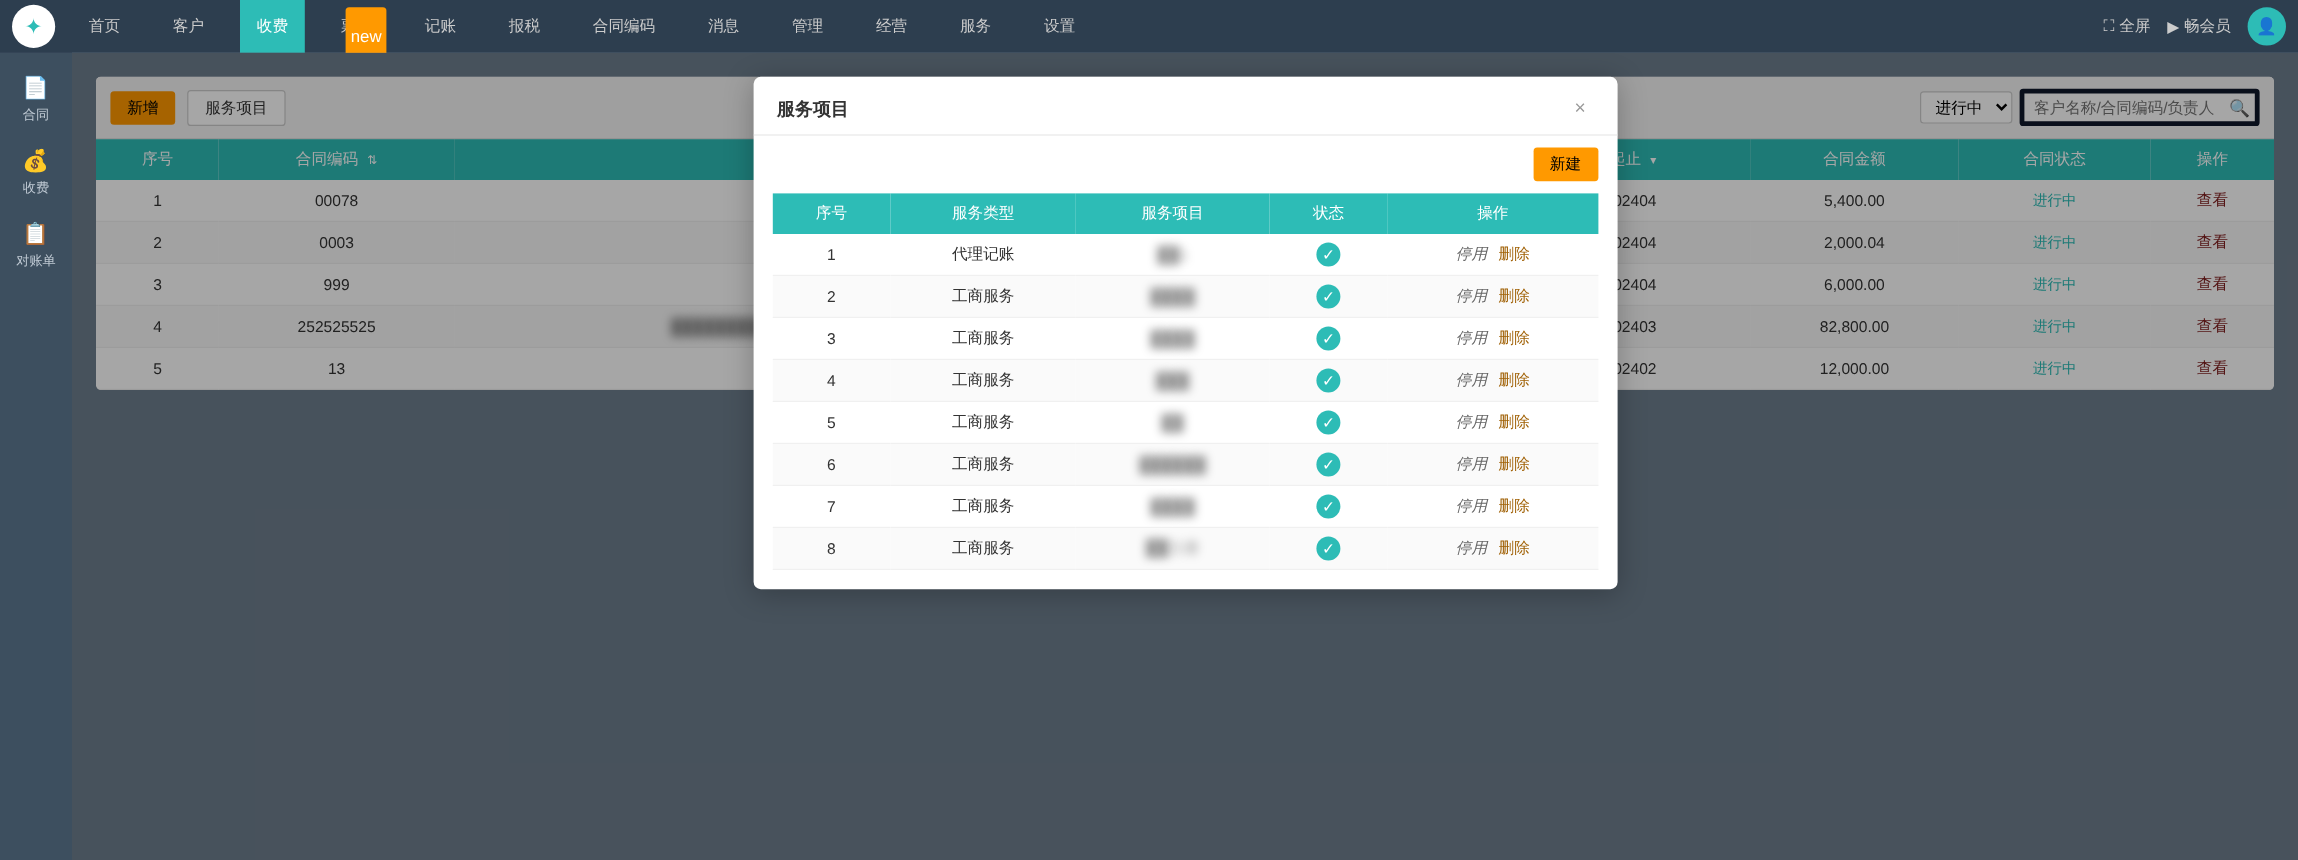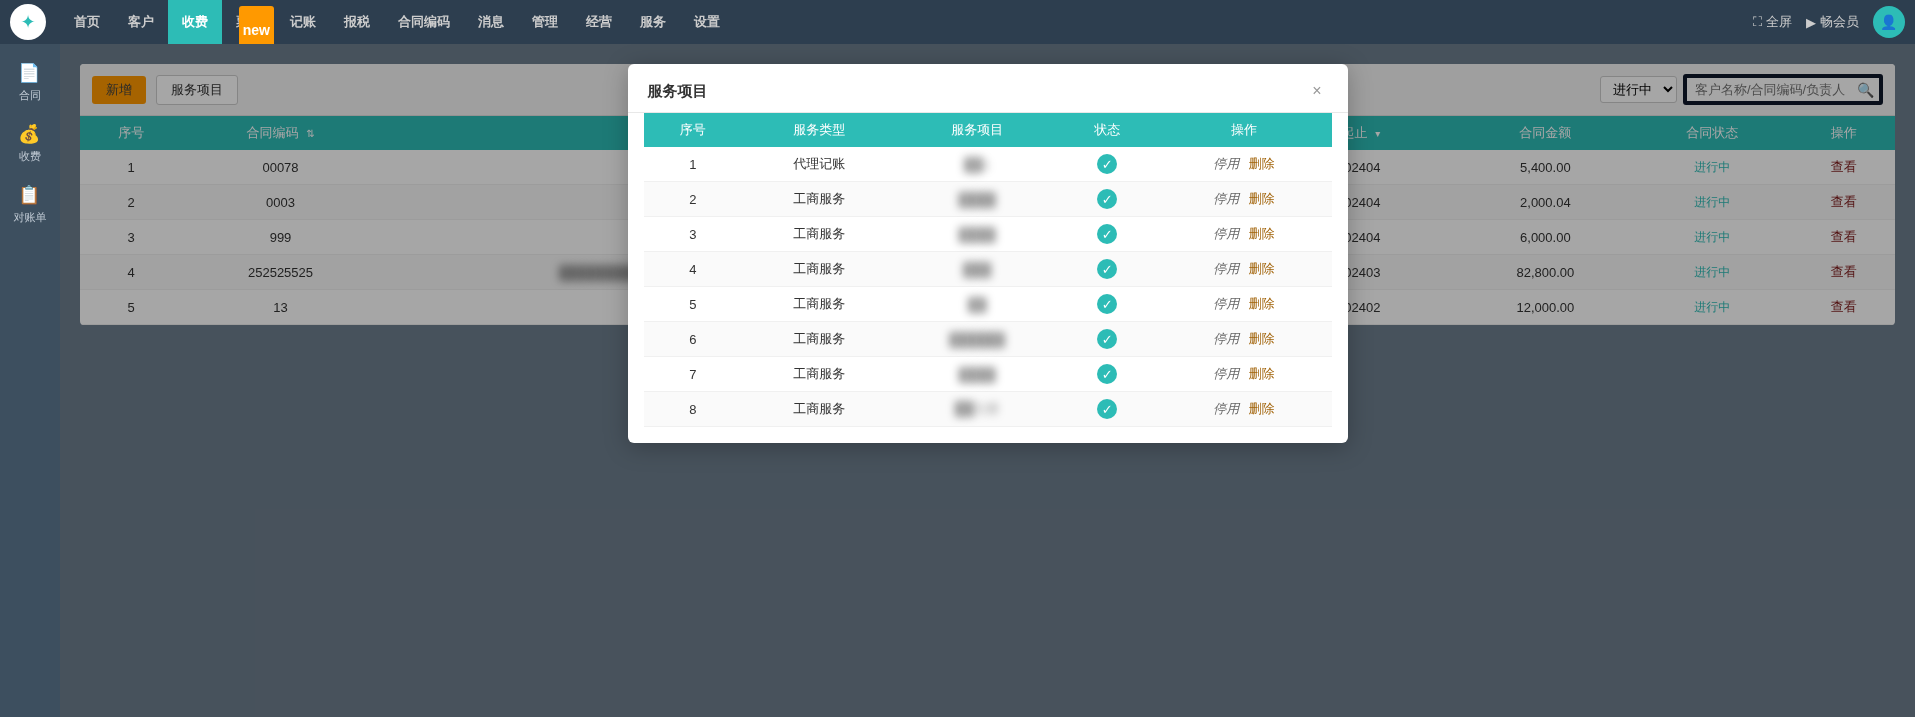--- a/index.html
+++ b/index.html
@@ -17,23 +17,22 @@
     .top-nav .logo {
       width: 36px; height: 36px;
       background: #fff;
       border-radius: 50%;
       display: flex; align-items: center; justify-content: center;
       margin-right: 14px;
       font-size: 18px; color: #2dbcb6;
       flex-shrink: 0;
     }
     .top-nav .nav-items {
-      display: flex; align-items: flex-start; gap: 0;
+      display: flex; align-items: flex-start; gap: 16px;
       flex: 1;
-      font-weight: bold;
     }
     .top-nav .nav-item {
       color: #ccc;
       padding: 0 14px;
       height: 44px;
       display: flex; align-items: center;
       cursor: pointer;
       position: relative;
       white-space: nowrap;
       font-size: 13px;
@@ -115,21 +114,21 @@
     }
     .contract-toolbar {
       display: flex; align-items: center;
       padding: 10px 12px;
       gap: 10px;
       background: #f5f5f5;
       border-bottom: 1px solid #e0e0e0;
     }
     .btn-new {
       background: #f90;
-      color: #404040;
+      color: #000000;
       border: none;
       padding: 5px 14px;
       border-radius: 3px;
       cursor: pointer;
       font-size: 13px;
     }
     .btn-service {
       background: #fff;
       color: #333;
       border: 1px solid #ccc;
@@ -467,20 +466,23 @@
           </tbody>
       </table>
     </div>
 
     <div class="modal-overlay">
       <div class="modal">
         <div class="modal-header">
           <span class="modal-title">服务项目</span>
           <button class="modal-close">×</button>
         </div>
+        <div class="modal-toolbar">
+          <button class="btn-new">新建</button>
+        </div>
         <div class="modal-body">
           <table class="modal-table">
             <thead>
               <tr>
                 <th>序号</th>
                 <th>服务类型</th>
                 <th>服务项目</th>
                 <th>状态</th>
                 <th>操作</th>
               </tr>

